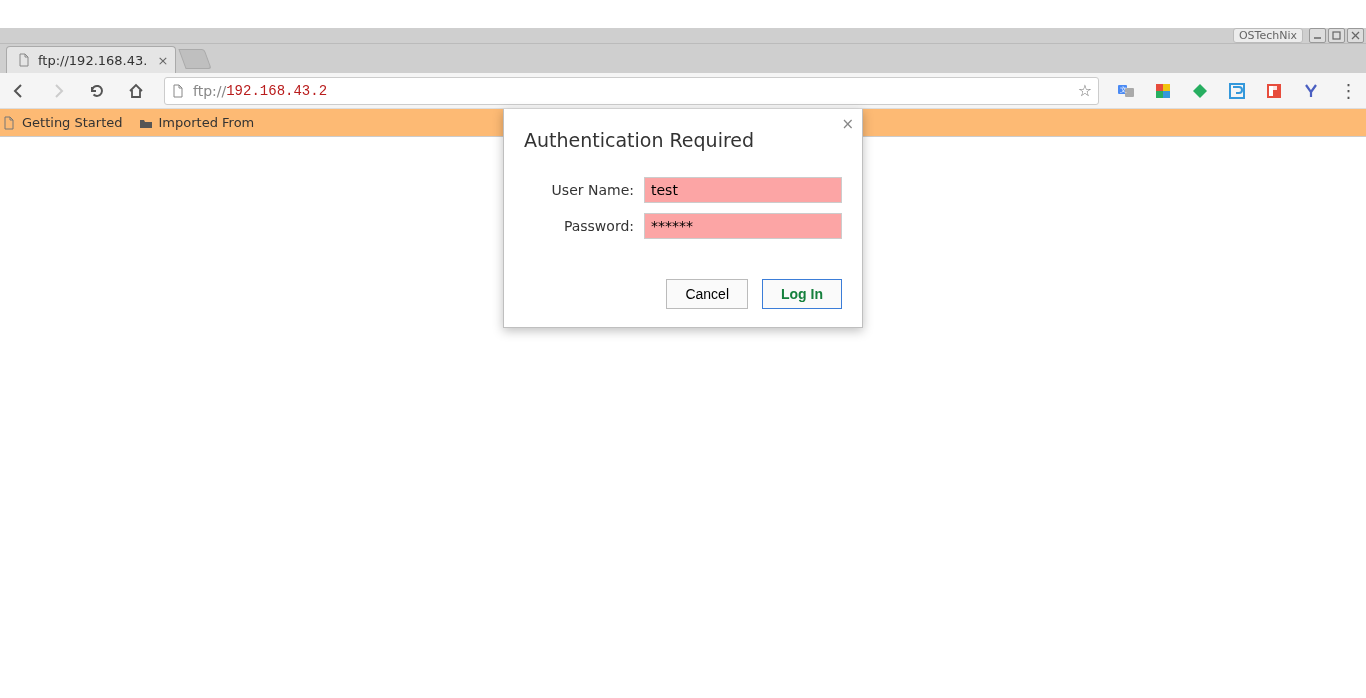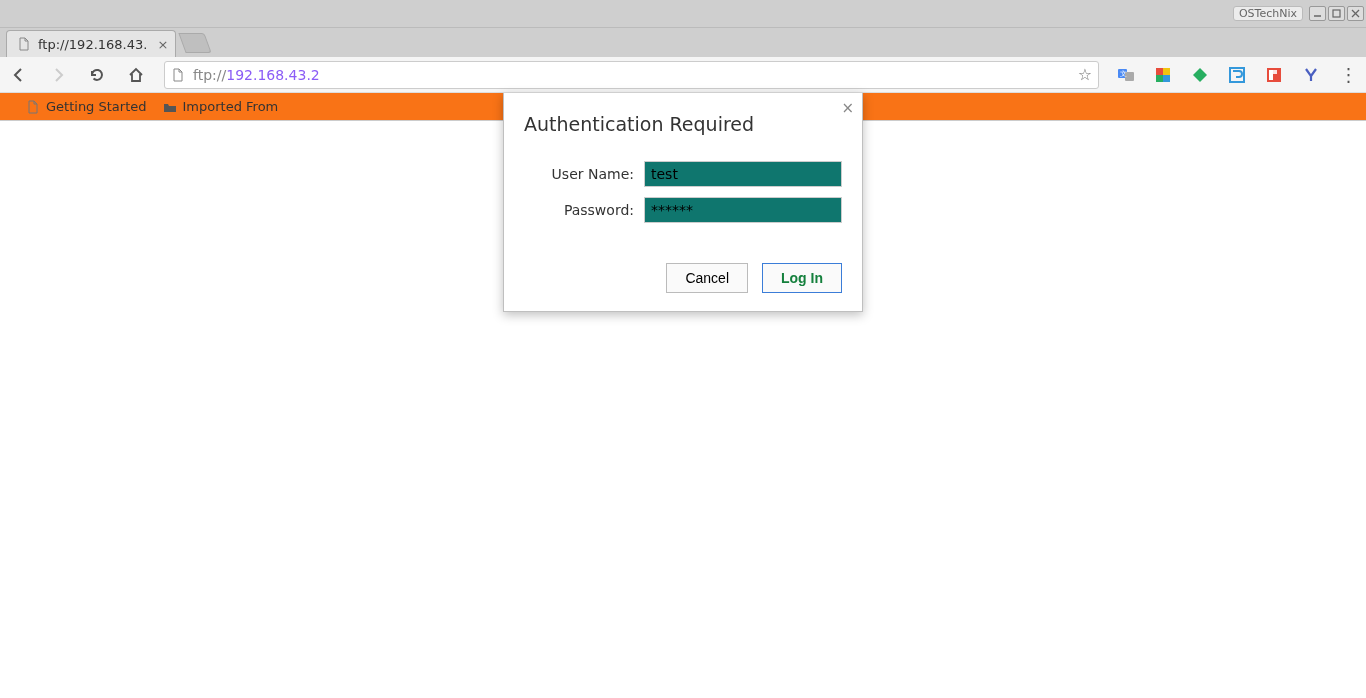--- a/index.html
+++ b/index.html
@@ -1,59 +1,59 @@
 <!DOCTYPE html>
 <html><head>
 <meta charset="utf-8">
 <style>
   * { box-sizing: border-box; margin: 0; padding: 0; }
   html, body { width: 1366px; height: 698px; font-family: "DejaVu Sans", "Segoe UI", Arial, sans-serif; overflow: hidden; background: #fff; }
   
   
-  .titlebar { height: 28px; background: #cfcfcf; display: flex; justify-content: flex-end; align-items: center; padding: 0 2px; border-bottom: 1px solid #bbb; }
+  .titlebar { height: 16px; background: #cfcfcf; display: flex; justify-content: flex-end; align-items: center; padding: 0 2px; border-bottom: 1px solid #bbb; margin-top: 28px; }
   .watermark { font-size: 11px; color: #666; background: rgba(255,255,255,0.6); border: 1px solid #bbb; border-radius: 3px; padding: 0 5px; margin-right: 4px; }
   .win-btn { width: 17px; height: 15px; border: 1px solid #999; background: #ddd; margin-left: 2px; display: flex; align-items: center; justify-content: center; font-size: 9px; color: #666; cursor: pointer; border-radius: 2px; }
   
   
   .tabstrip { height: 29px; background: #cfcfcf; display: flex; align-items: flex-end; padding-left: 6px; }
   .tab { position: relative; height: 27px; display: flex; align-items: center; padding: 0 28px 0 10px; background: #e5e5e5; border: 1px solid #aaa; border-bottom: none; border-top-left-radius: 4px; border-top-right-radius: 4px; font-size: 13px; color: #333; min-width: 170px; max-width: 190px; }
   .tab .favicon { width: 14px; height: 14px; margin-right: 7px; }
   .tab .title { white-space: nowrap; overflow: hidden; text-overflow: clip; flex: 1; }
   .tab-close { position: absolute; right: 7px; top: 50%; transform: translateY(-50%); font-size: 13px; color: #666; cursor: pointer; }
   .newtab { width: 26px; height: 20px; background: #bfbfbf; border: 1px solid #aaa; border-top-right-radius: 3px; border-bottom-right-radius: 3px; margin-left: 6px; align-self: center; transform: skewX(20deg); cursor: pointer; }
   
   
   .toolbar { height: 36px; background: #f5f5f5; display: flex; align-items: center; padding: 0 8px; border-bottom: 1px solid #ddd; gap: 17px; }
   .nav-btn { width: 22px; height: 22px; display: flex; align-items: center; justify-content: center; cursor: pointer; color: #555; }
   .nav-btn.disabled { color: #bbb; cursor: default; }
   .omnibox { flex: 1; height: 28px; border: 1px solid #ccc; border-radius: 3px; background: #fff; display: flex; align-items: center; padding: 0 6px; font-size: 14px; color: #333; }
   .omnibox .site-icon { width: 14px; height: 14px; margin-right: 8px; }
   .omnibox .url-proto { color: #888; }
-  .omnibox .url-host { color: #8b5cf6; }
+  .omnibox .url-host { color: #b91c1c; font-family: Liberation Mono, monospace; }
   .omnibox .star { margin-left: auto; color: #777; font-size: 16px; cursor: pointer; }
   .ext-icon { width: 20px; height: 20px; display: flex; align-items: center; justify-content: center; cursor: pointer; font-size: 14px; }
   .menu-dots { font-size: 18px; color: #555; cursor: pointer; width: 20px; text-align: center; letter-spacing: -1px;}
   
   
-  .bookmarks { height: 28px; background: #f97316; border-bottom: 1px solid #ccc; display: flex; align-items: center; padding: 0 26px; gap: 16px; font-size: 13px; color: #333; }
+  .bookmarks { height: 28px; background: #fdba74; border-bottom: 1px solid #ccc; display: flex; align-items: center; padding: 0 2px; gap: 16px; font-size: 13px; color: #333; }
   .bookmark { display: flex; align-items: center; gap: 6px; cursor: pointer; }
   .bm-icon { width: 14px; height: 14px; }
   
   
   .content { position: relative; height: calc(698px - 20px - 29px - 36px - 28px); background: #fff; }
   
   
   .dialog { position: absolute; left: 503px; top: -28px; width: 360px; background: #fff; border: 1px solid rgba(0,0,0,0.25); border-top: none; box-shadow: 0 3px 10px rgba(0,0,0,0.25); padding: 20px 20px 18px 20px; font-size: 14px; color: #333; z-index: 10; }
   .dialog-title { font-size: 19px; color: #333; margin-bottom: 18px; }
   .dialog-close { position: absolute; right: 8px; top: 6px; font-size: 15px; color: #888; cursor: pointer; }
   .dialog-msg { color: #555; line-height: 1.4; margin-bottom: 8px; }
   .dialog-form { margin-top: 26px; }
   .form-row { display: flex; align-items: center; margin-bottom: 10px; }
   .form-row label { width: 110px; text-align: right; margin-right: 10px; color: #333; }
-  .form-row input { flex: 1; height: 26px; border: 1px solid #ccc; padding: 0 6px; font-size: 14px; font-family: inherit; background: #0f766e; }
+  .form-row input { flex: 1; height: 26px; border: 1px solid #ccc; padding: 0 6px; font-size: 14px; font-family: inherit; background: #fca5a5; }
   .dialog-actions { display: flex; justify-content: flex-end; gap: 14px; margin-top: 40px; }
   .btn { height: 30px; padding: 0 18px; font-size: 14px; border: 1px solid #bbb; background: #fafafa; cursor: pointer; }
   .btn.primary { border: 1px solid #3b7dd8; font-weight: bold; color: #15803d; }
   
   svg { display: block; }
 </style>
 </head>
 <body>
 
 <div class="titlebar">

